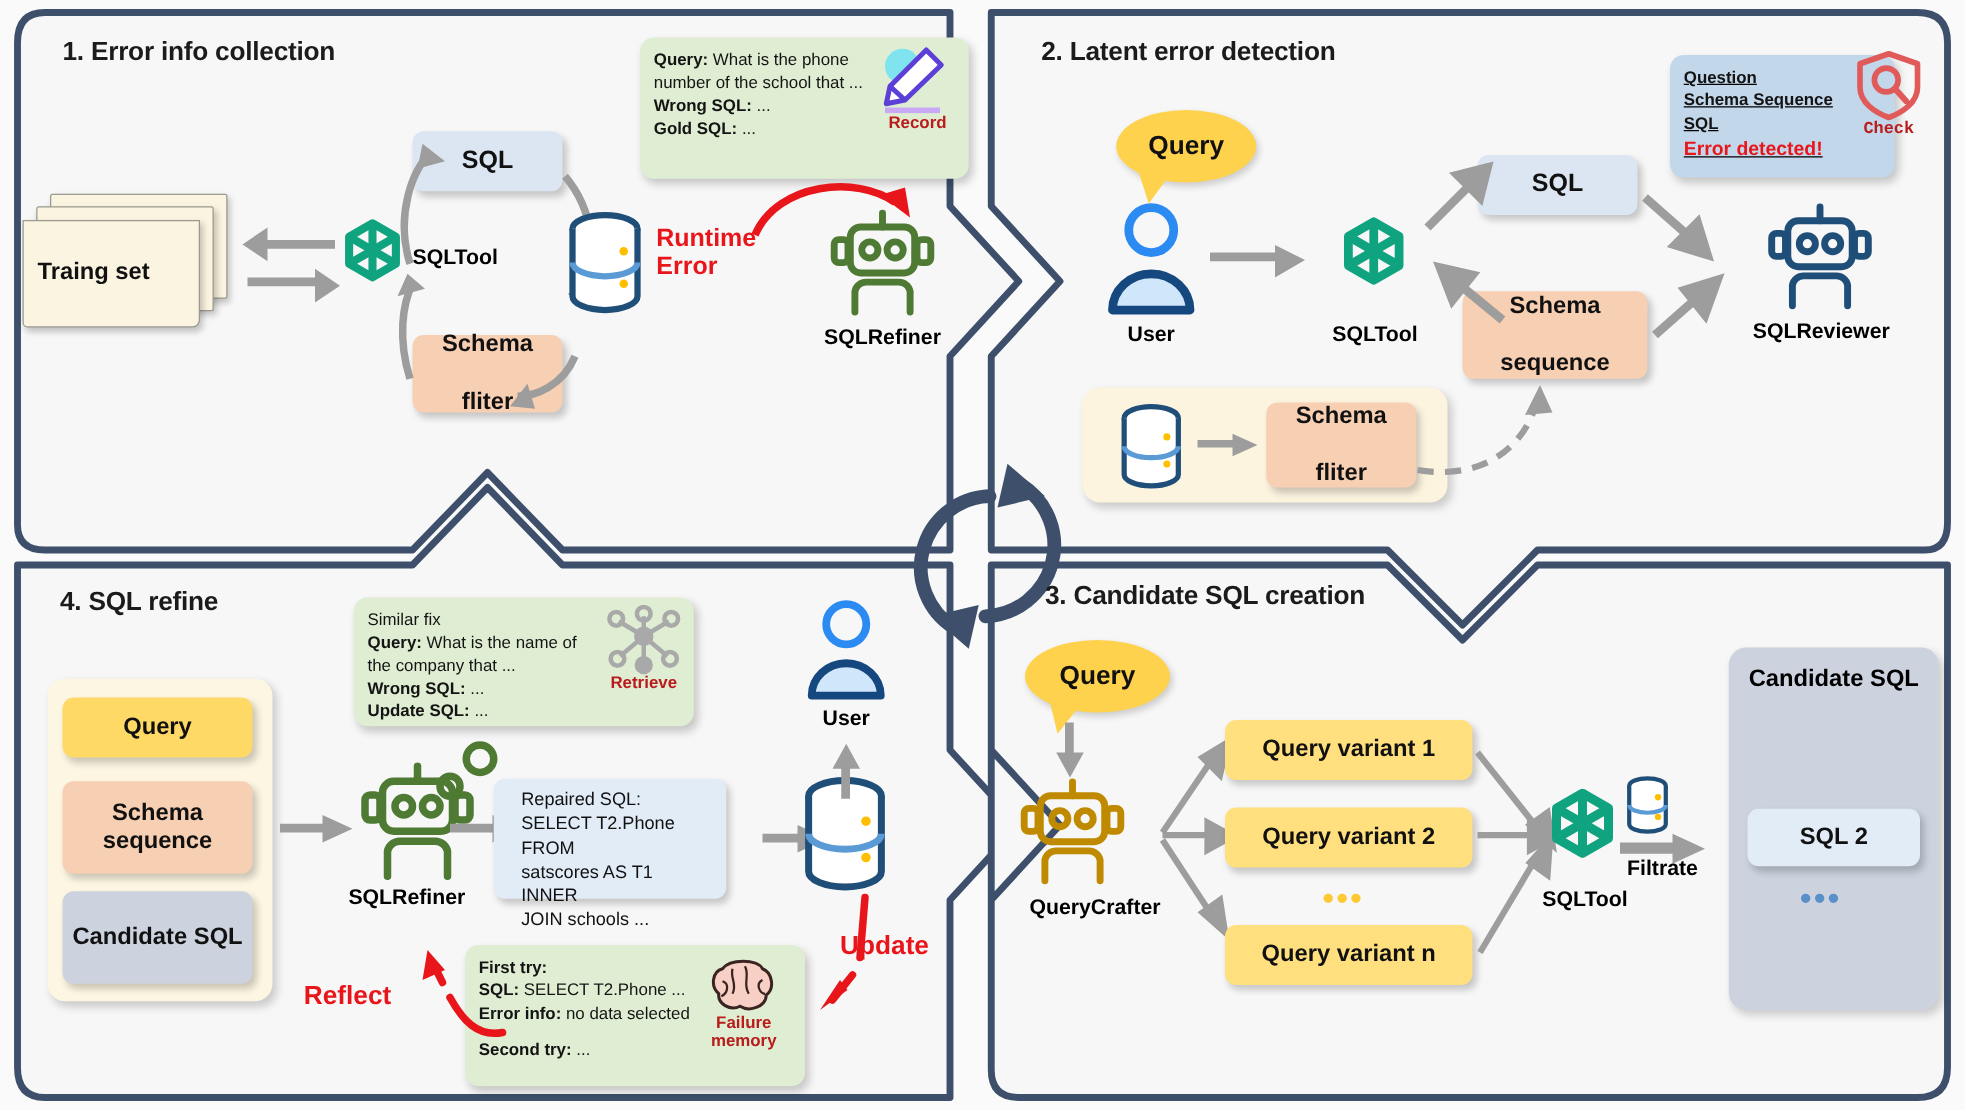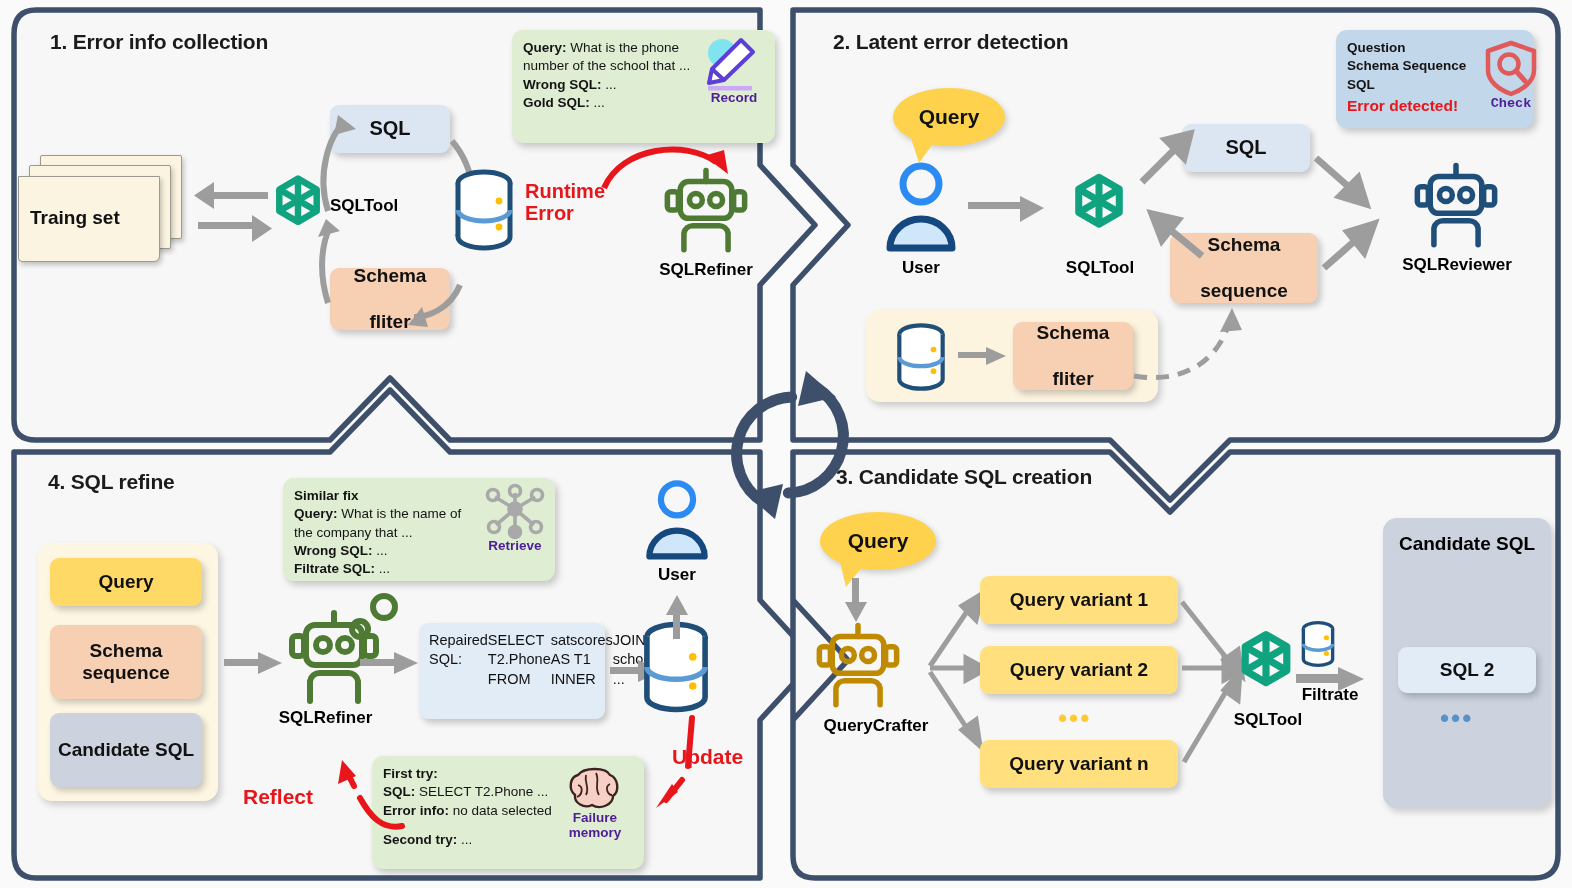--- a/index.html
+++ b/index.html
@@ -22,21 +22,21 @@
   
   .note{position:absolute;box-sizing:border-box;border-radius:11px;
         box-shadow:3px 4px 7px rgba(0,0,0,.20);padding:9px 11px;}
   .note.green{background:#dfeed3;}
   .note.bluenote{background:#c3d7ea;}
   .note p{margin:0 0 1px 0;font-size:13.5px;color:#141414;line-height:1.28;}
   .note p b{font-weight:bold;}
   .note .redline{color:#e8161a;font-weight:bold;font-size:15.5px;margin-top:3px;}
   .note .plain{font-weight:normal;}
 
-  .iconlbl{position:absolute;font-weight:bold;font-size:13.5px;color:#4c1d95;text-align:center;line-height:1.14;}
+  .iconlbl{position:absolute;font-weight:bold;font-size:13.5px;color:#b91c1c;text-align:center;line-height:1.14;}
 
   .caplbl{position:absolute;font-weight:bold;font-size:17px;color:#000000;text-align:center;white-space:nowrap;}
   .redlbl{position:absolute;font-weight:bold;font-size:20px;color:#e8161a;line-height:1.12;}
 
   
   .docstack{position:absolute;}
   .docstack .sheet{position:absolute;background:#fbf4e0;border:1.6px solid #9a9a90;
         box-shadow:2px 3px 5px rgba(0,0,0,.22);}
   .docstack .lbl{position:absolute;font-weight:bold;font-size:19px;color:#111;}
 
@@ -237,21 +237,21 @@
       <rect x="22" y="18" width="56" height="40" rx="9"></rect>
       <rect x="8" y="29" width="12" height="20" rx="4"></rect>
       <rect x="80" y="29" width="12" height="20" rx="4"></rect>
       <circle cx="39" cy="38" r="7"></circle>
         <circle cx="61" cy="38" r="7"></circle>
       <path d="M26 92 L26 74 A10 10 0 0 1 36 66 L64 66 A10 10 0 0 1 74 74 L74 92"></path>
     </g>
   </svg>
   <div class="caplbl" style="left:1382px;top:255px;width:150px;">SQLReviewer</div>
 
-  <div class="note bluenote" style="left:1336px;top:30px;width:198px;height:98px;">
+  <div class="note bluenote" style="left:1336px;top:44px;width:180px;height:98px;text-decoration:underline;">
     <p style="font-weight:bold;">Question</p>
     <p style="font-weight:bold;">Schema Sequence</p>
     <p style="font-weight:bold;">SQL</p>
     <p class="redline">Error detected!</p>
   </div>
   <svg class="svgl" style="left:1484px;top:40px;" width="54" height="56" viewBox="0 0 54 56">
     <path d="M27 3 L50 11 L50 30 C50 42 38 50 27 54 C16 50 4 42 4 30 L4 11 Z" fill="none" stroke="#e05a5a" stroke-width="4.5" stroke-linejoin="round"></path>
     <circle cx="25" cy="24" r="9.5" fill="none" stroke="#e05a5a" stroke-width="4.5"></circle>
     <line x1="32" y1="31" x2="41" y2="41" stroke="#e05a5a" stroke-width="5" stroke-linecap="round"></line>
   </svg>
@@ -305,46 +305,46 @@
     </g>
   </svg>
   <div class="caplbl" style="left:258px;top:708px;width:135px;">SQLRefiner</div>
 
   <svg class="svgl" style="left:360px;top:650px;" width="62" height="26">
     <rect x="0" y="9" width="36" height="7" fill="#9d9d9d"></rect>
       <polygon points="34,2 34,24 58,13" fill="#9d9d9d"></polygon>
   </svg>
 
   <div class="note green" style="left:283px;top:478px;width:272px;height:103px;">
-    <p style="font-weight:bold;">Similar fix</p>
+    <p style="font-weight:normal;">Similar fix</p>
     <p><b>Query:</b><span class="plain"> What is the name of</span></p>
     <p class="plain">the company that  ...</p>
     <p><b>Wrong SQL:</b><span class="plain"> ...</span></p>
-    <p><b>Filtrate SQL:</b><span class="plain"> ...</span></p>
+    <p><b>Update SQL:</b><span class="plain"> ...</span></p>
   </div>
   <svg class="svgl" style="left:486px;top:485px;" width="58" height="54" viewBox="0 0 58 54">
     <g stroke="#a9a9a9" stroke-width="3.6" fill="#a9a9a9">
       <line x1="29" y1="24" x2="29" y2="8"></line>
         <line x1="29" y1="24" x2="29" y2="44"></line>
       <line x1="29" y1="24" x2="9" y2="12"></line>
         <line x1="29" y1="24" x2="49" y2="12"></line>
       <line x1="29" y1="24" x2="10" y2="40"></line>
         <line x1="29" y1="24" x2="48" y2="40"></line>
       <circle cx="29" cy="24" r="6"></circle>
       <circle cx="29" cy="6" r="5.5" fill="none"></circle>
       <circle cx="7" cy="10" r="5.5" fill="none"></circle>
       <circle cx="51" cy="10" r="5.5" fill="none"></circle>
       <circle cx="8" cy="42" r="5.5" fill="none"></circle>
       <circle cx="50" cy="42" r="5.5" fill="none"></circle>
       <circle cx="29" cy="47" r="5.5"></circle>
     </g>
   </svg>
   <div class="iconlbl" style="left:480px;top:538px;width:70px;">Retrieve</div>
 
-  <div class="node lblue" style="left:419px;top:623px;width:186px;height:96px;font-size:14.5px;font-weight:normal;align-items:flex-start;justify-content:flex-start;padding:8px 10px;text-align:left;line-height:1.33;">
+  <div class="node lblue" style="left:395px;top:623px;width:186px;height:96px;font-size:14.5px;font-weight:normal;align-items:flex-start;justify-content:flex-start;padding:8px 22px;text-align:left;flex-direction:column;line-height:1.33;">
     <span>Repaired SQL:</span>
     <span>SELECT T2.Phone FROM</span>
     <span>satscores AS T1 INNER</span>
     <span>JOIN schools ...</span>
   </div>
 
   <svg class="svgl" style="left:610px;top:658px;" width="56" height="26">
     <rect x="0" y="9" width="30" height="7" fill="#9d9d9d"></rect>
       <polygon points="28,2 28,24 52,13" fill="#9d9d9d"></polygon>
   </svg>

